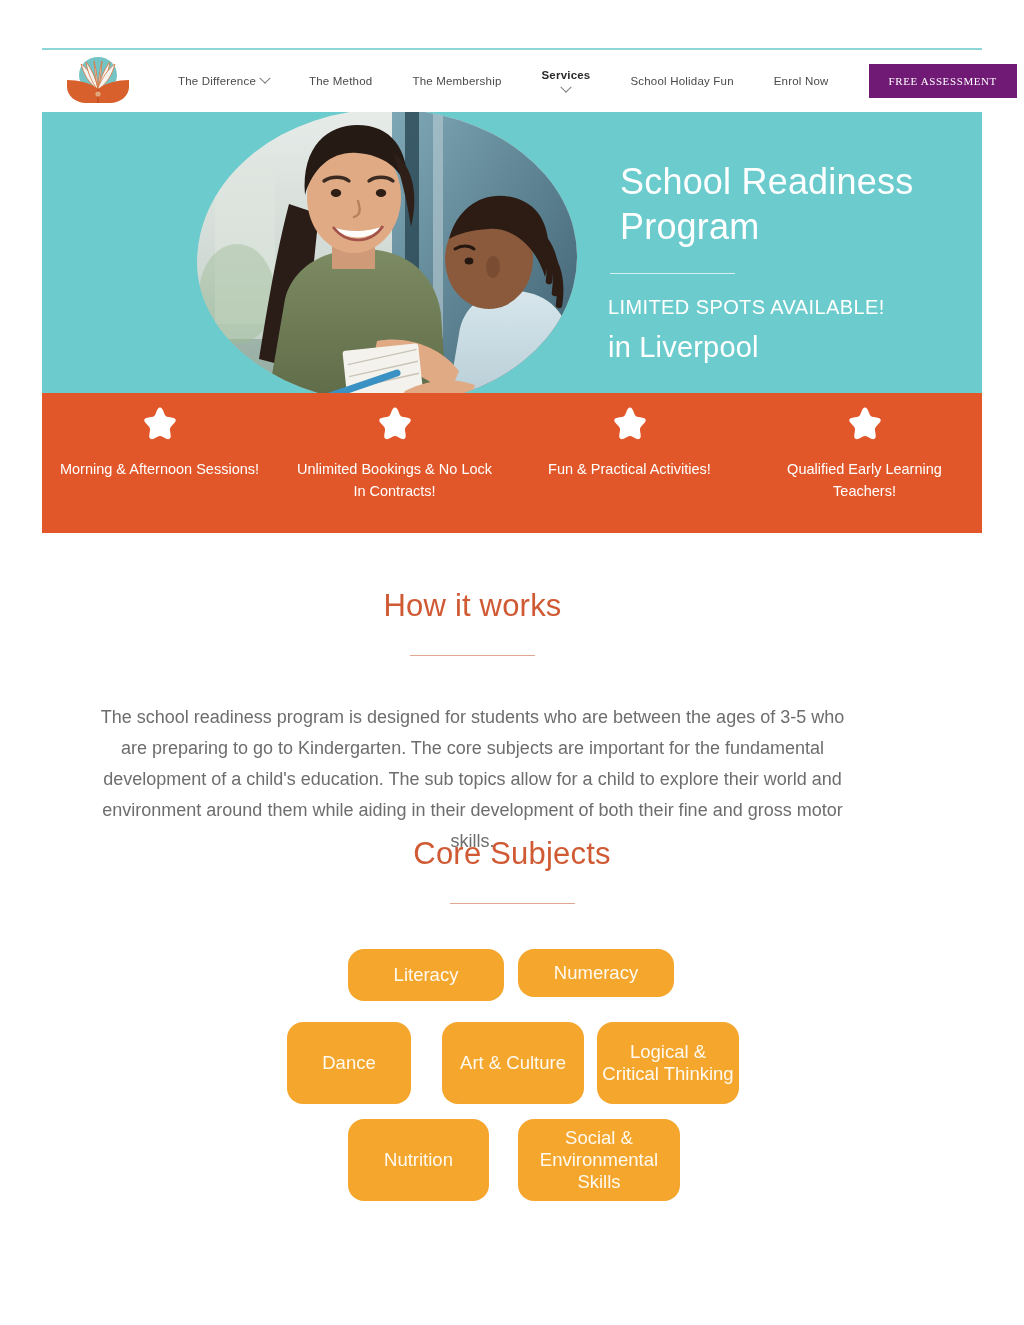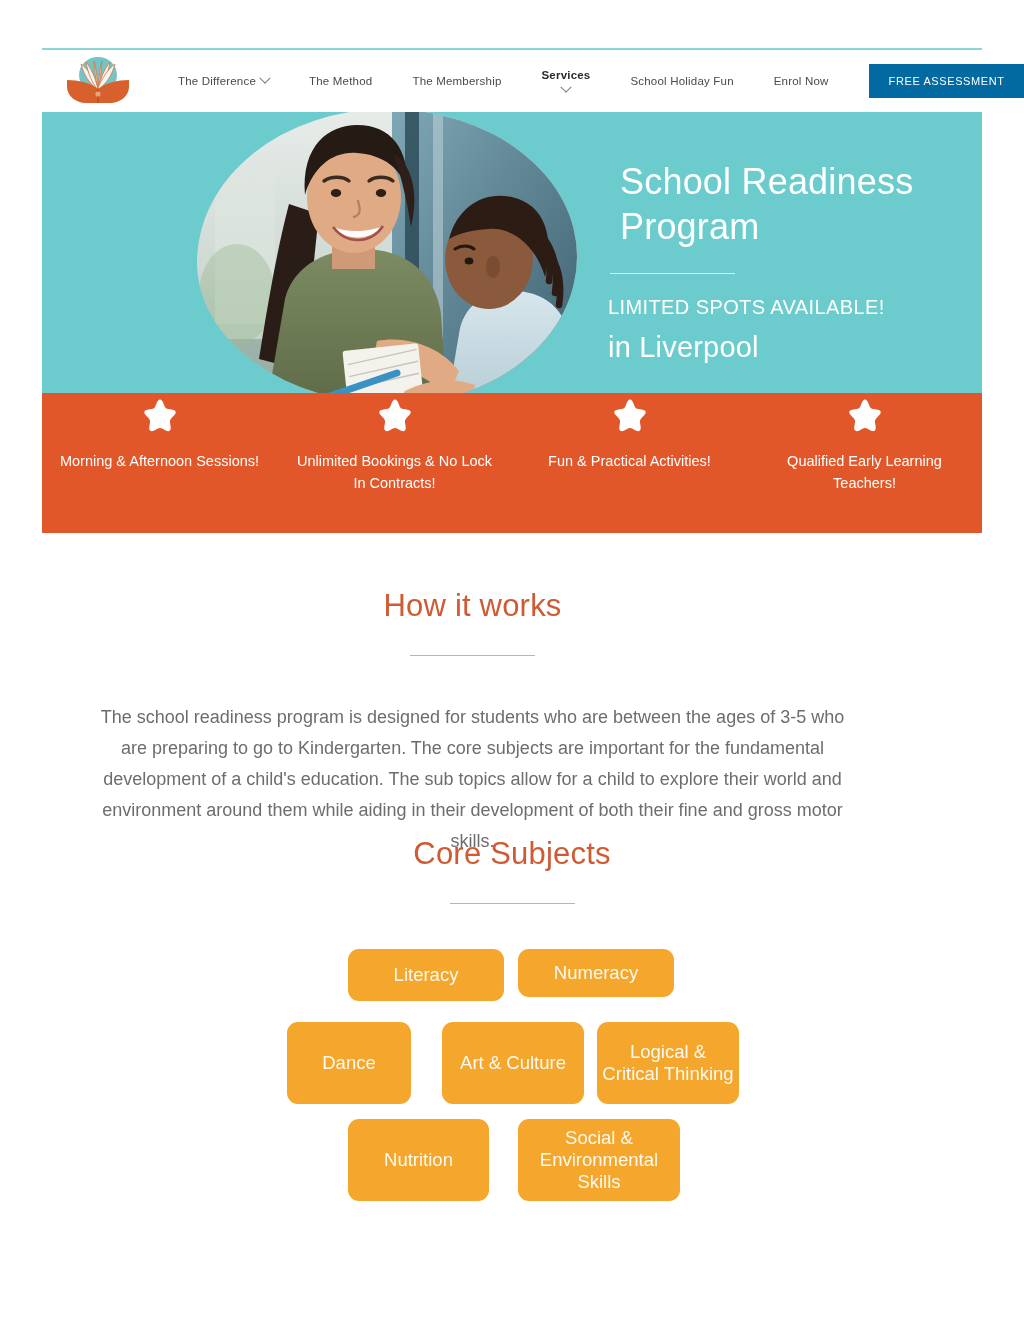--- a/index.html
+++ b/index.html
@@ -72,29 +72,29 @@
     display: inline-block;
     width: 7px;
     height: 7px;
     border-right: 1.2px solid #7d7d7d;
     border-bottom: 1.2px solid #7d7d7d;
     transform: rotate(45deg) translate(-2px,-2px);
   }
   .cta-btn {
     margin-left: 14px;
     margin-right: 24px;
-    background: #0369a1;
+    background: #701a75;
     color: #ffffff;
     font-size: 11px;
     letter-spacing: 0.6px;
     padding: 11px 20px;
     white-space: nowrap;
     cursor: pointer;
     border: none;
-    font-family: Liberation Sans, sans-serif;
+    font-family: Liberation Serif, serif;
   }
 
   
   .hero {
     position: absolute;
     left: 42px;
     top: 112px;
     width: 940px;
     height: 281px;
     background: #6ccccd;
@@ -145,21 +145,21 @@
   
   .features {
     position: absolute;
     left: 42px;
     top: 393px;
     width: 940px;
     height: 140px;
     background: #e2572a;
     display: flex;
     align-items: flex-start;
-    padding-top: 4px;
+    padding-top: 12px;
     box-sizing: border-box;
   }
   .feature {
     flex: 1;
     display: flex;
     flex-direction: column;
     align-items: center;
     gap: 18px;
   }
   .star-svg { display: block; }
@@ -211,21 +211,21 @@
 
   .pill-grid {
     position: relative;
     width: 460px;
     margin: 45px auto 0 auto;
     height: 250px;
   }
   .pill {
     position: absolute;
     background: #f5a62d;
-    border-radius: 11px;
+    border-radius: 16px;
     color: #fffaf0;
     display: flex;
     align-items: center;
     justify-content: center;
     text-align: center;
     font-size: 18.5px;
     line-height: 1.18;
     cursor: pointer;
     box-sizing: border-box;
     padding: 4px;

